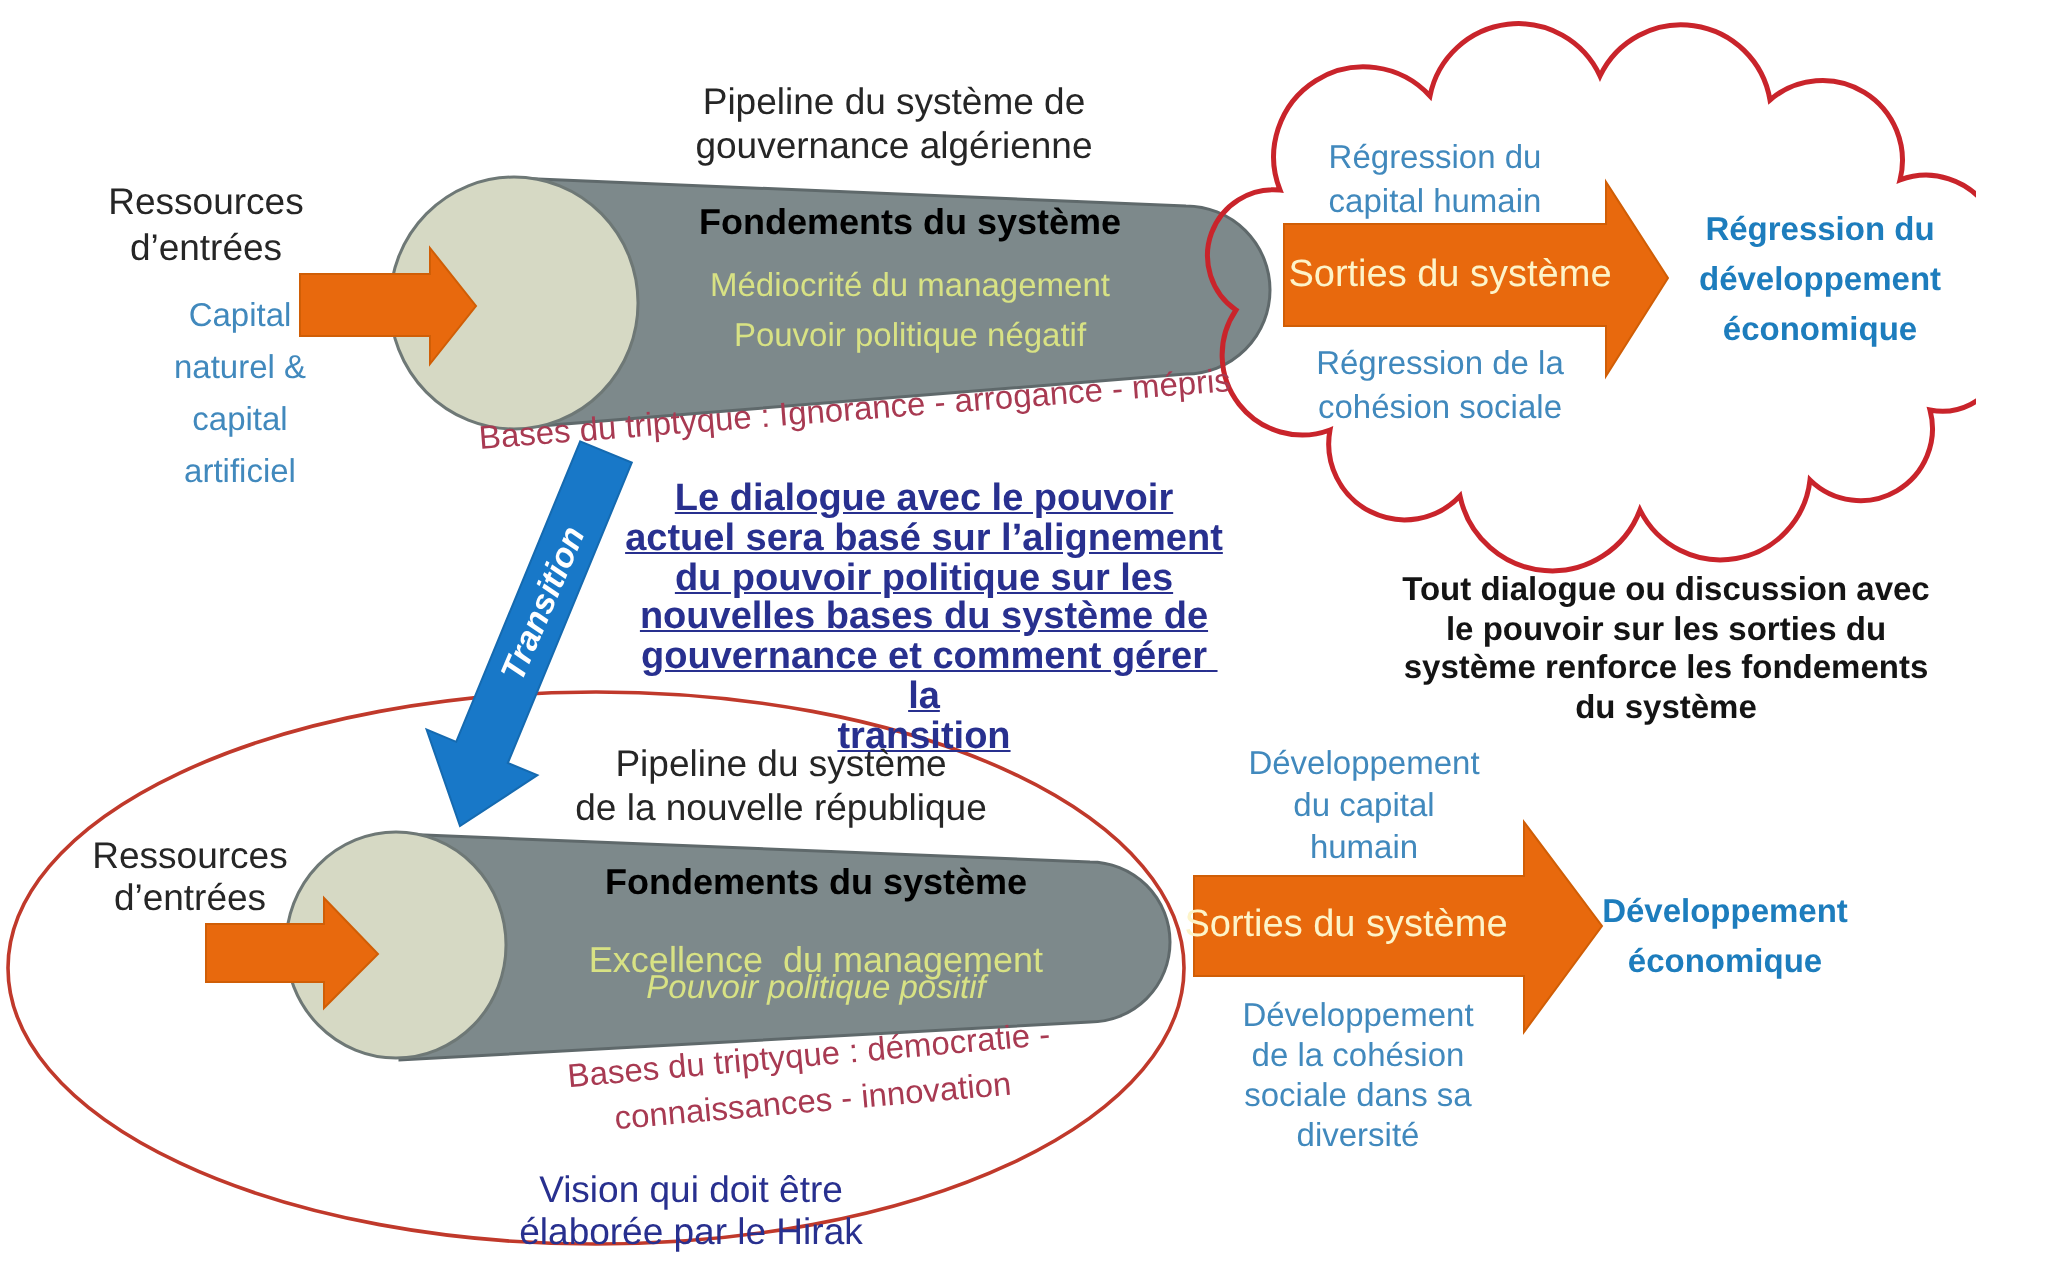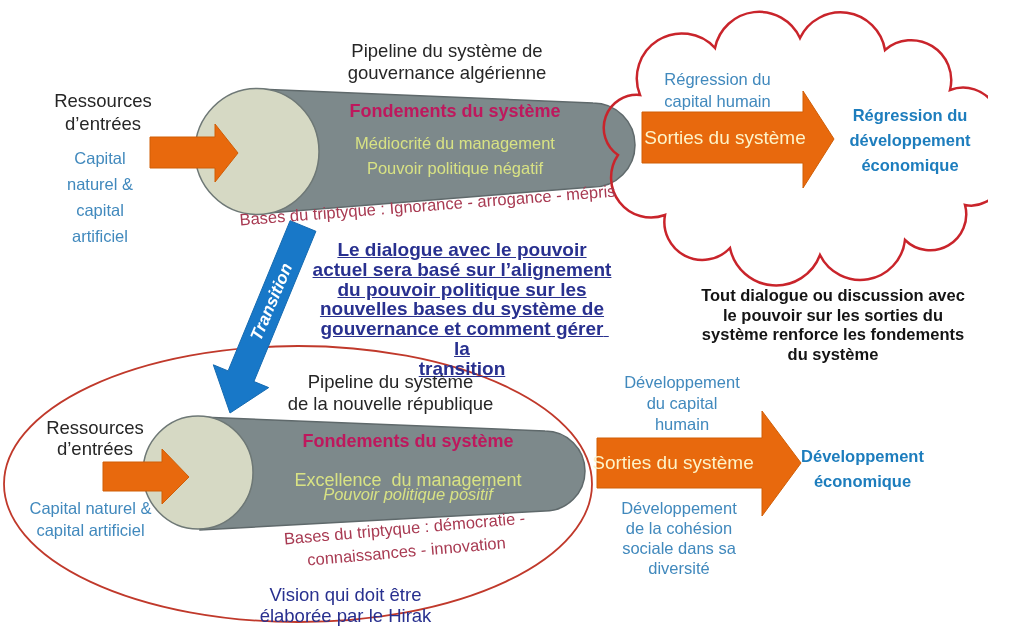--- a/index.html
+++ b/index.html
@@ -6,21 +6,21 @@
   #canvas{position:relative;width:988px;height:631px;overflow:hidden;background:#ffffff;
           font-family:"Liberation Sans", sans-serif;}
   #shapes{position:absolute;left:0;top:0;z-index:1;}
   .txt{position:absolute;z-index:2;white-space:pre-wrap;text-align:center;}
   .black{color:#262626;}
   .lblue{color:#4189bd;}
   .bblue{color:#1d7dbd;font-weight:bold;}
   .navy{color:#28308f;}
   .yellow{color:#d8e284;}
   .darkred{color:#a83a52;}
-  .white-b{color:#be185d;font-weight:bold;}
+  .white-b{color:#000000;font-weight:bold;}
   .cream{color:#fdf4c9;}
   .boldblk{color:#141414;font-weight:bold;}
 </style>
 </head>
 <body>
 
 <div id="canvas">
 
   <svg id="shapes" width="1024" height="631" viewBox="0 0 1024 631">
 
@@ -56,38 +56,40 @@
 
     <polygon points="290.1,220.7 315.9,231.3 253.9,381.5 268.7,387.6 230,413 213.3,364.8 228.1,370.9" fill="#1878c8" stroke="#156ab0" stroke-width="1"></polygon>
   </svg>
 
   <div class="txt black" style="left:322px;top:40px;width:250px;font-size:18.5px;line-height:22px;">Pipeline du système de
 gouvernance algérienne</div>
 
   <div class="txt black" style="left:28px;top:89px;width:150px;font-size:18.5px;line-height:23px;">Ressources
 d’entrées</div>
 
-  <div class="txt lblue" style="left:40px;top:145px;width:120px;font-size:16.5px;line-height:26px;">Capital
+  <div class="txt lblue" style="left:60px;top:145px;width:120px;font-size:16.5px;line-height:26px;">Capital
 naturel &amp;
 capital
 artificiel</div>
 
   <div class="txt white-b" style="left:330px;top:101px;width:250px;font-size:18px;">Fondements du système</div>
 
   <div class="txt yellow" style="left:330px;top:159px;width:250px;font-size:16.5px;">Pouvoir politique négatif</div>
 
   <div class="txt yellow" style="left:330px;top:134px;width:250px;font-size:16.5px;">Médiocrité du management</div>
 
   <div class="txt darkred" style="left:200px;top:196px;width:455px;font-size:16.5px;transform:rotate(-4.4deg);">Bases du triptyque : Ignorance - arrogance - mépris</div>
 
   <div class="txt lblue" style="left:620px;top:68px;width:195px;font-size:16.5px;line-height:22px;">Régression du
 capital humain</div>
 
   <div class="txt cream" style="left:640px;top:127px;width:170px;font-size:19px;">Sorties du système</div>
 
+  <div class="txt lblue" style="left:625px;top:171px;width:190px;font-size:16.5px;line-height:22px;">Régression de la
+cohésion sociale</div>
 
   <div class="txt bblue" style="left:830px;top:103px;width:160px;font-size:16.5px;line-height:25px;">Régression du
 développement
 économique</div>
 
   <div class="txt" style="left:272px;top:302px;width:120px;font-size:17px;font-weight:bold;font-style:italic;color:#ffffff;transform:translate(-50%,-50%) rotate(-67deg);">Transition</div>
 
   <div class="txt navy" style="left:312px;top:240px;width:300px;font-size:19px;font-weight:bold;line-height:19.8px;text-decoration:underline;">Le dialogue avec le pouvoir
 actuel sera basé sur l’alignement
 du pouvoir politique sur les
@@ -99,22 +101,20 @@
 le pouvoir sur les sorties du
 système renforce les fondements
 du système</div>
 
   <div class="txt black" style="left:268px;top:371px;width:245px;font-size:18.5px;line-height:22px;">Pipeline du système
 de la nouvelle république</div>
 
   <div class="txt black" style="left:25px;top:417px;width:140px;font-size:18.5px;line-height:21px;">Ressources
 d’entrées</div>
 
-  <div class="txt lblue" style="left:8px;top:497px;width:165px;font-size:16.5px;line-height:22px;">Capital naturel &amp;
-capital artificiel</div>
 
   <div class="txt white-b" style="left:283px;top:431px;width:250px;font-size:18px;">Fondements du système</div>
 
   <div class="txt yellow" style="left:283px;top:470px;width:250px;font-size:18px;">Excellence  du management</div>
 
   <div class="txt yellow" style="left:283px;top:485px;width:250px;font-size:16.5px;font-style:italic;">Pouvoir politique positif</div>
 
   <div class="txt darkred" style="left:213px;top:517px;width:385px;font-size:16.5px;line-height:23px;transform:rotate(-5deg);">Bases du triptyque : démocratie -
 connaissances - innovation</div>
 

